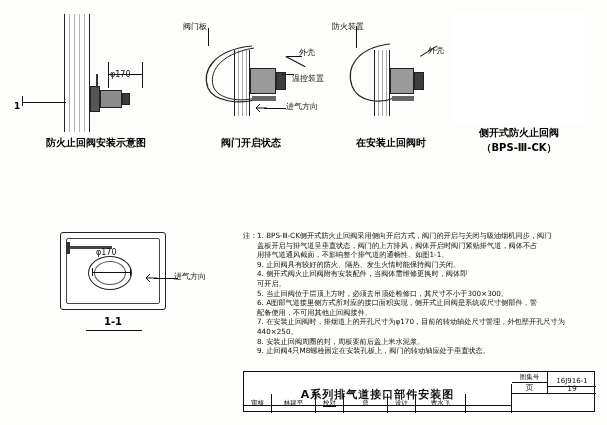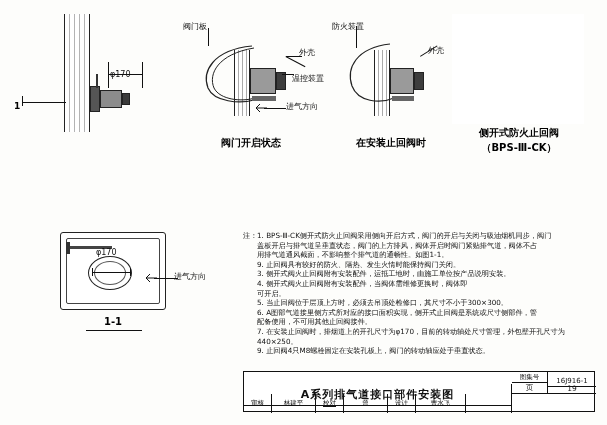--- a/index.html
+++ b/index.html
@@ -94,20 +94,21 @@
     <div class="abs" style="left:110px;top:79px;width:8px;height:12px;background:#3a3a3a;border:1px solid #222;"></div>
     <div class="abs" style="left:84px;top:60px;width:2px;height:14px;background:#333;"></div>
 
     <div class="vline" style="left:96px;top:48px;height:26px;"></div>
     <div class="vline" style="left:130px;top:48px;height:26px;"></div>
     <div class="hline" style="left:96px;top:60px;width:34px;"></div>
     <div class="abs" style="left:98px;top:48px;">
       <span class="lbl">φ170</span>
     </div>
 
+    <div class="fig-title abs" style="left:-6px;top:122px;width:180px;">防火止回阀安装示意图</div>
   </div>
 
   <div class="abs" style="left:186px;top:16px;width:140px;height:130px;">
 
     <div class="abs" style="left:48px;top:34px;width:16px;height:66px;background:#fff;border-left:1px solid #222;border-right:1px solid #222;"></div>
     <div class="abs" style="left:49px;top:34px;width:14px;height:66px;background:repeating-linear-gradient(90deg,#fff 0 3px,#aaa 3px 4px);"></div>
 
     <svg class="abs" style="left:12px;top:28px;" width="70" height="62">
       <path d="M54,2 C14,6 4,28 10,44 C16,58 42,60 56,56" fill="none" stroke="#222" stroke-width="1.2"></path>
       <path d="M56,4 C20,10 10,30 16,44 C22,56 44,58 57,54" fill="none" stroke="#222" stroke-width="1"></path>
@@ -222,28 +223,28 @@
     <div class="hline" style="left:54px;top:104px;width:56px;background:#111;"></div>
   </div>
 
   <div id="notes">
     <div class="note-line" style="position:absolute;left:0;top:0;">注：</div>
     <div style="margin-left:14px;">
       <div class="note-line">1. BPS-Ⅲ-CK侧开式防火止回阀采用侧向开启方式，阀门的开启与关闭与吸油烟机同步，阀门</div>
       <div class="note-line">   盖板开启与排气道呈垂直状态，阀门的上方排风，阀体开启时阀门紧贴排气道，阀体不占</div>
       <div class="note-line">   用排气道通风截面，不影响整个排气道的通畅性。如图1-1。</div>
       <div class="note-line">9. 止回阀具有较好的防火、隔热、发生火情时能保持阀门关闭。</div>
-      <div class="note-line">3. 侧开式阀火止回阀附有安装配件，运抵工地时，由施工单位按产品说明安装。</div>
       <div class="note-line">4. 侧开式阀火止回阀附有安装配件，当阀体需维修更换时，阀体即</div>
       <div class="note-line">   可开启。</div>
       <div class="note-line">5. 当止回阀位于层顶上方时，必须去吊顶处检修口，其尺寸不小于300×300。</div>
       <div class="note-line">6. A图部气道接里侧方式所对应的接口面积实现，侧开式止回阀是系统或尺寸侧部件，管</div>
       <div class="note-line">   配备使用，不可用其他止回阀接件。</div>
       <div class="note-line">7. 在安装止回阀时，排烟道上的开孔尺寸为φ170，目前的转动轴处尺寸管理，外包壁开孔尺寸为</div>
       <div class="note-line">   440×250。</div>
+      <div class="note-line">8. 安装止回阀周圈的封，周板要前后盖上米水泥浆。</div>
       <div class="note-line">9. 止回阀4只M8螺栓固定在安装孔板上，阀门的转动轴应处于垂直状态。</div>
     </div>
   </div>
 
   <div id="titleblock">
     <div id="tb-main">A系列排气道接口部件安装图</div>
     <div id="tb-code-h">图集号</div>
     <div id="tb-code-v">16J916-1</div>
     <div id="tb-code-val" style="border-right:1px solid #111;width:36px;left:268px;">页</div>
     <div style="position:absolute;left:304px;top:11px;width:48px;height:11px;border-bottom:1px solid #111;display:flex;align-items:center;justify-content:center;font-size:7.5px;">19</div>

